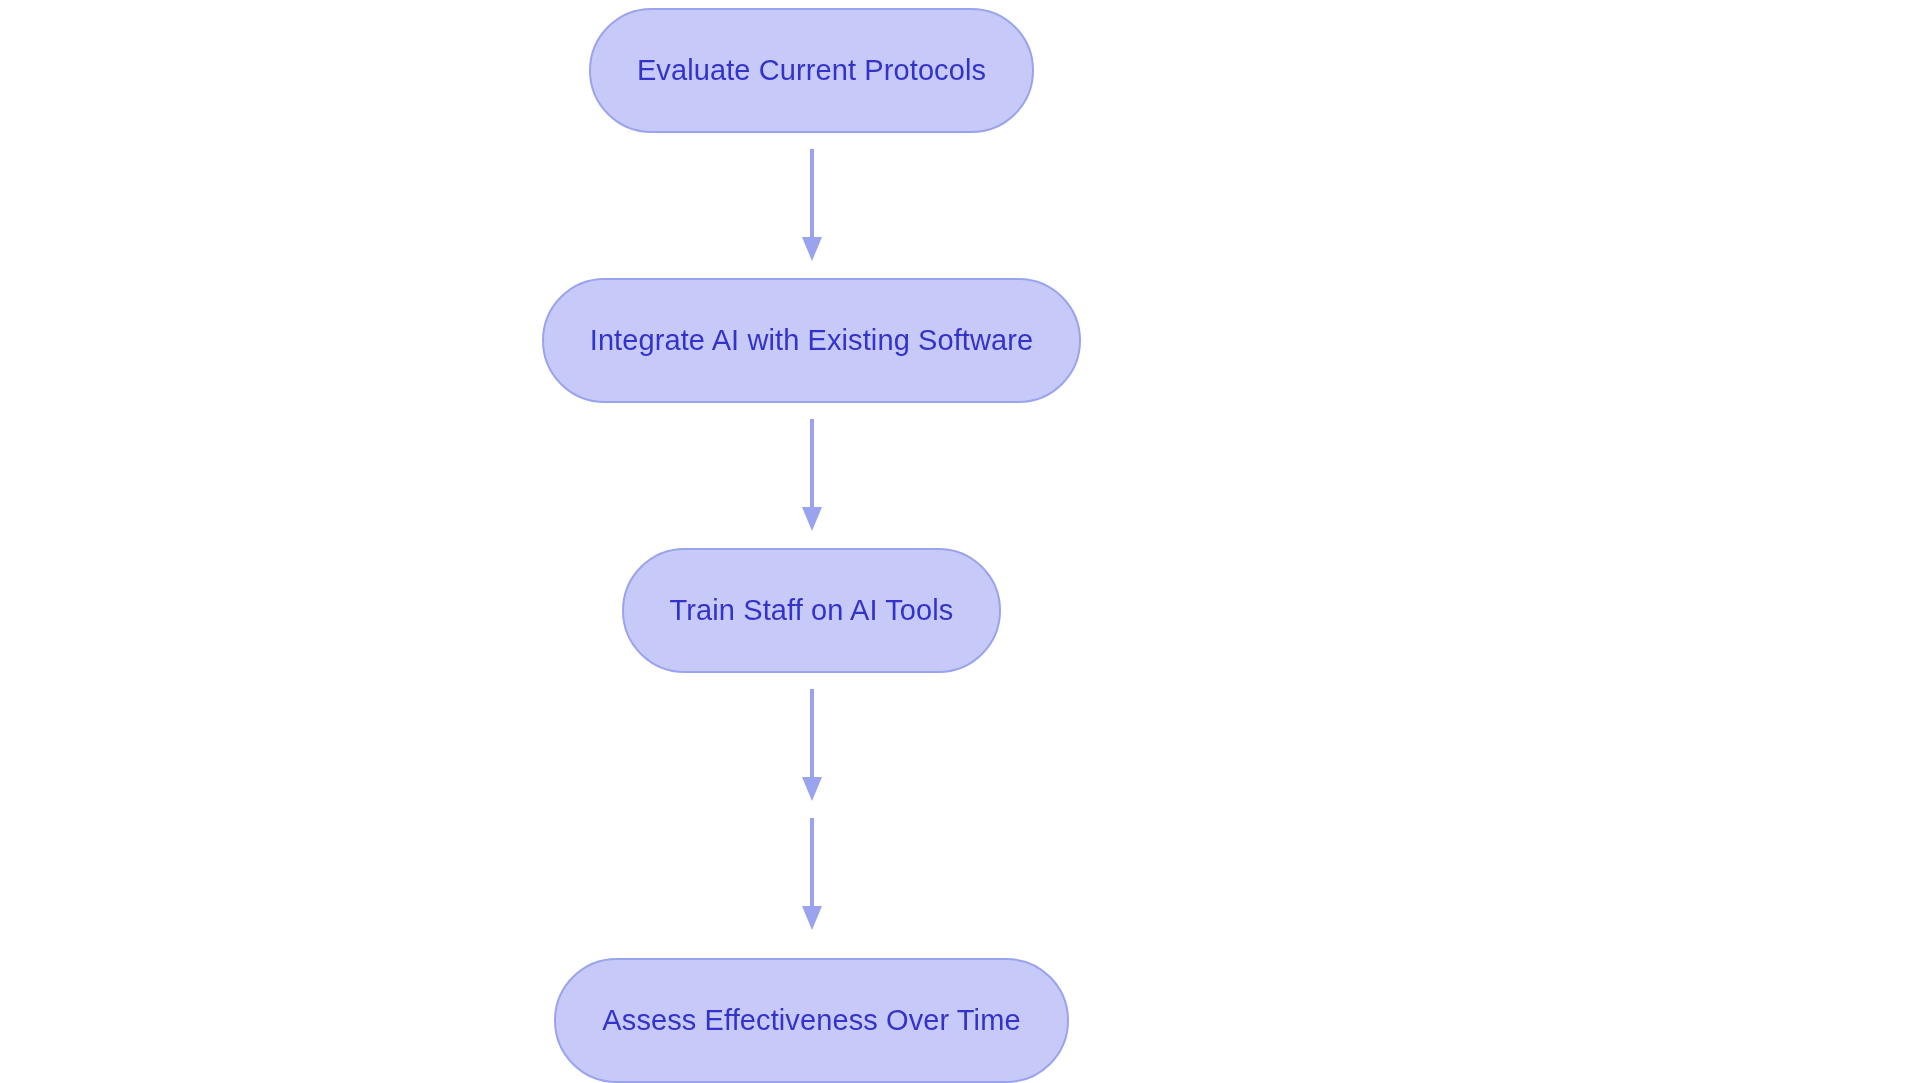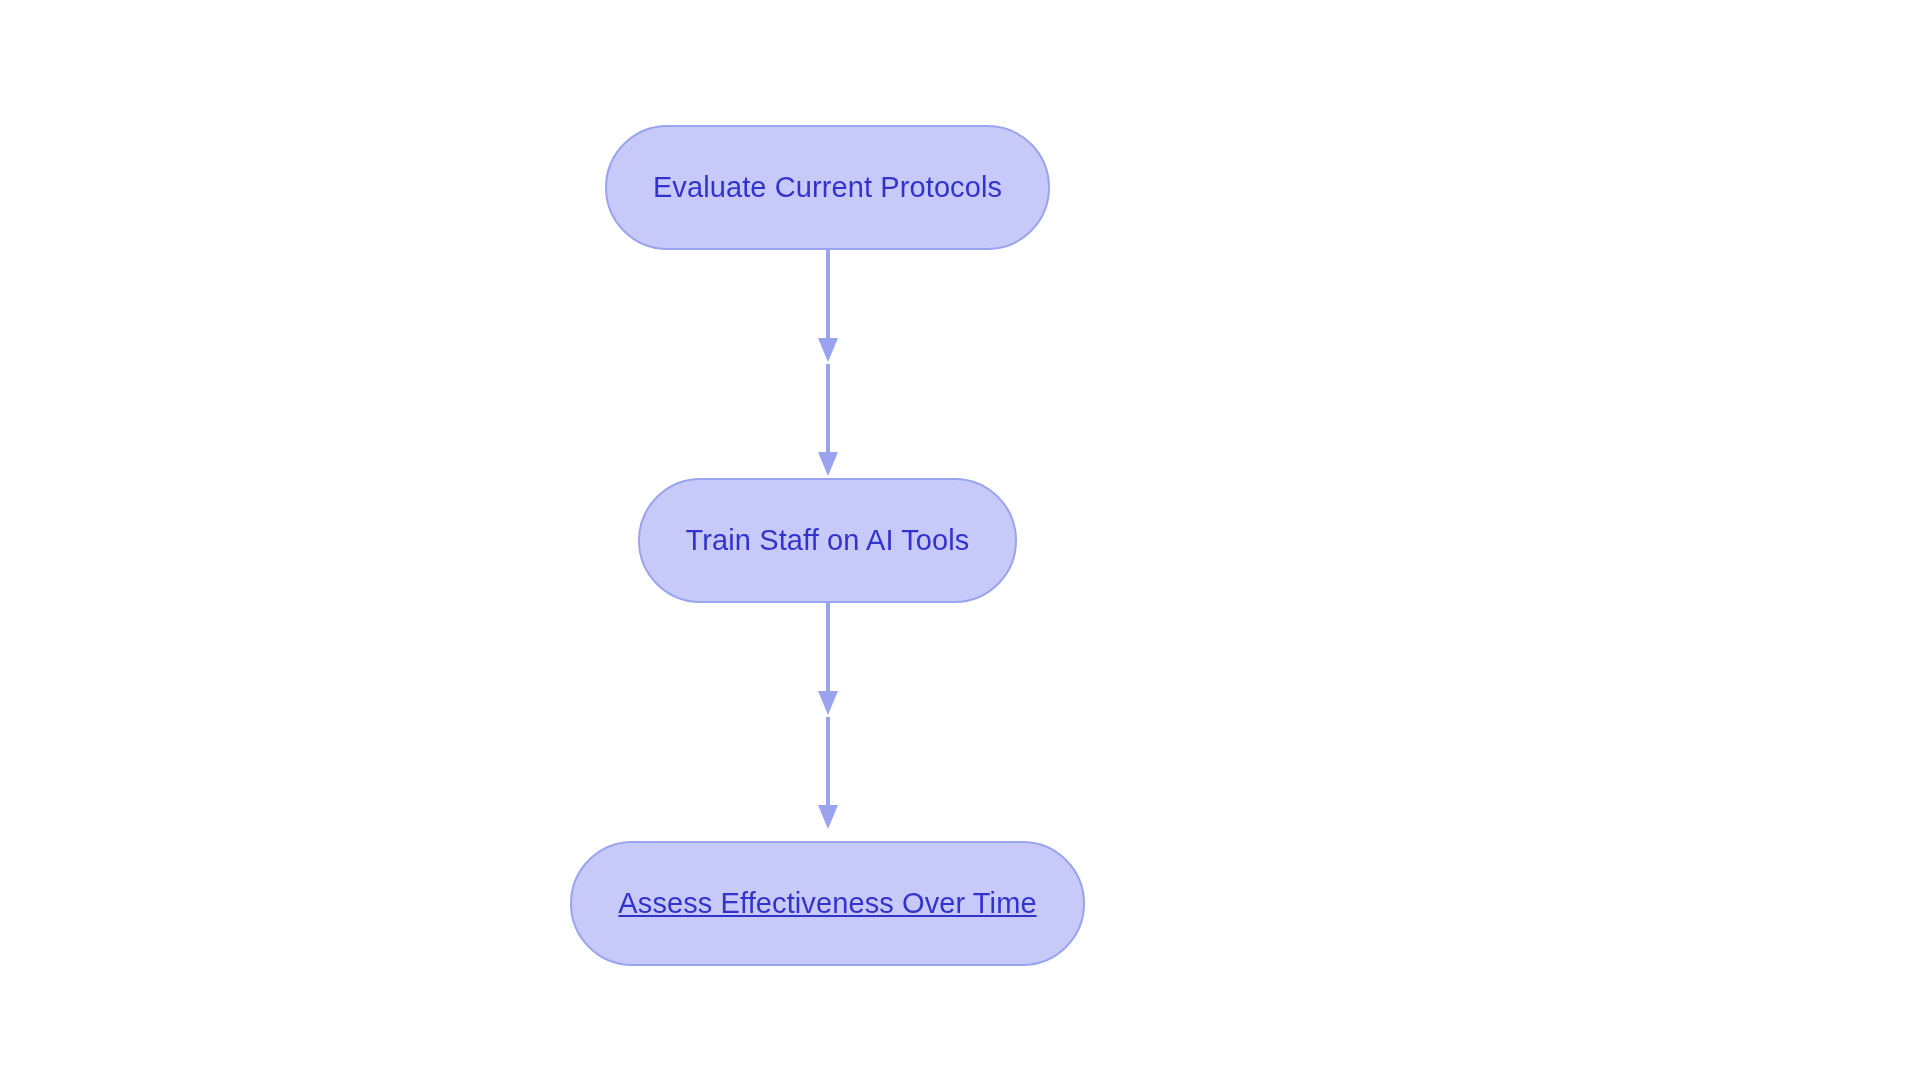--- a/index.html
+++ b/index.html
@@ -24,22 +24,21 @@
 
   .flow-column {
     position: absolute;
     left: 0;
     top: 0;
     width: 1623px;
     height: 1083px;
     display: flex;
     flex-direction: column;
     align-items: center;
-    justify-content: center;
-    padding-left: 16px;
+    justify-content: space-between;
   }
 
   
   .node {
     box-sizing: border-box;
     display: flex;
     align-items: center;
     justify-content: center;
     background: #c7caf8;
     border: 2px solid #9aa3ee;
@@ -58,21 +57,21 @@
     color: #3333cc;
     font-size: 29px;
     white-space: nowrap;
   }
 
   
   .node-1 { margin-top: 8px; }
   .node-2 { margin-top: 0; }
   .node-3 { margin-top: 0; }
   .node-4 { margin-top: 0; }
-  .node-5 { margin-top: 10px; text-decoration: underline; }
+  .node-5 { margin-top: 10px; }
 
   
   .connector {
     position: relative;
     width: 26px;
     height: 114px;
     display: block;
     flex: 0 0 auto;
   }
   .connector svg {
@@ -92,20 +91,23 @@
       <span class="node-label">Evaluate Current Protocols</span>
     </div>
 
     <div class="connector">
       <svg viewBox="0 0 26 114" xmlns="http://www.w3.org/2000/svg">
         <line x1="13" y1="0" x2="13" y2="92" stroke="#9aa3ee" stroke-width="4"></line>
         <polygon points="13,112 3,88 23,88" fill="#9aa3ee"></polygon>
       </svg>
     </div>
 
+    <div class="node node-2">
+      <span class="node-label">Integrate AI with Existing Software</span>
+    </div>
 
     <div class="connector">
       <svg viewBox="0 0 26 114" xmlns="http://www.w3.org/2000/svg">
         <line x1="13" y1="0" x2="13" y2="92" stroke="#9aa3ee" stroke-width="4"></line>
         <polygon points="13,112 3,88 23,88" fill="#9aa3ee"></polygon>
       </svg>
     </div>
 
     <div class="node node-3">
       <span class="node-label">Train Staff on AI Tools</span>

